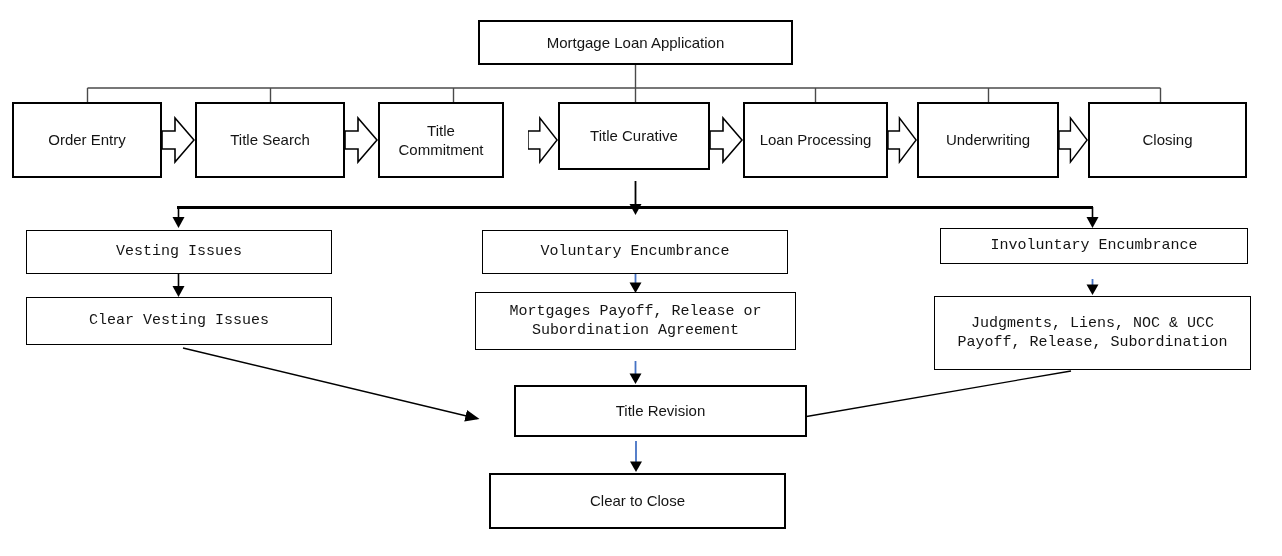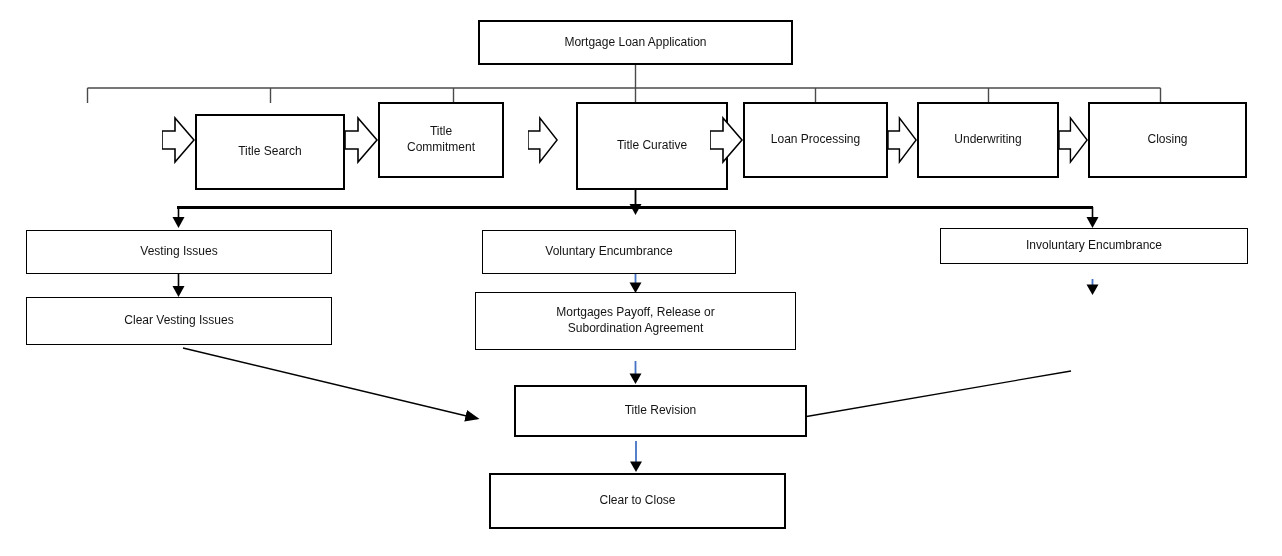--- a/index.html
+++ b/index.html
@@ -6,23 +6,23 @@
   body { background:#ffffff; font-family:"Liberation Sans", sans-serif; }
   #canvas {
     position:relative; width:1282px; height:556px; background:#ffffff;
     overflow:hidden; color:#111111;
   }
   #overlay { position:absolute; left:0; top:0; width:1282px; height:556px; pointer-events:none; }
   .box {
     position:absolute; box-sizing:border-box; background:#ffffff;
     border:2.5px solid #000000; display:flex; flex-direction:column;
     align-items:center; justify-content:center; text-align:center;
-    font-size:12px; line-height:1.3; color:#141414;
+    font-size:15px; line-height:1.3; color:#141414;
   }
-  .box.thin { border-width:1.6px; }
+  .box.thin { border-width:1.6px;font-family:Liberation Mono, monospace; }
   .box span { display:block; }
   .flow-arrow { position:absolute; }
   .tree line { stroke:var(--tree-gray); stroke-width:1.4; }
   .blk line { stroke:var(--connector-black); }
   .blk polygon { fill:var(--connector-black); }
   .blue-line { stroke:var(--connector-blue); stroke-width:1.8; }
   .ah { fill:var(--connector-black); }
   .diag { stroke:var(--connector-black); stroke-width:1.3; }
 </style>
 </head>
@@ -75,28 +75,31 @@
       <polygon class="ah" points="629.5,373.5 641.5,373.5 635.5,384"></polygon>
       <line class="blue-line" x1="636" y1="441" x2="636" y2="462"></line>
       <polygon class="ah" points="630,461.5 642,461.5 636,472"></polygon>
     </g>
   </svg>
 
   <div class="box" style="left:478px;top:20px;width:315px;height:45px">
     <span>Mortgage Loan Application</span>
   </div>
 
-  <div class="box" style="left:195px;top:114px;width:150px;height:76px">
+  <div class="box" style="left:12px;top:102px;width:150px;height:76px">
+    <span>Order Entry</span>
+  </div>
+  <div class="box" style="left:195px;top:102px;width:150px;height:76px">
     <span>Title Search</span>
   </div>
   <div class="box" style="left:378px;top:102px;width:126px;height:76px">
     <span>Title</span>
     <span>Commitment</span>
   </div>
-  <div class="box" style="left:576px;top:102px;width:152px;height:88px">
+  <div class="box" style="left:558px;top:102px;width:152px;height:68px">
     <span>Title Curative</span>
   </div>
   <div class="box" style="left:917px;top:102px;width:142px;height:76px">
     <span>Underwriting</span>
   </div>
   <div class="box" style="left:743px;top:102px;width:145px;height:76px">
     <span>Loan Processing</span>
   </div>
   <div class="box" style="left:1088px;top:102px;width:159px;height:76px">
     <span>Closing</span>
@@ -117,34 +120,38 @@
   <svg class="flow-arrow" style="left:888px;top:116px" width="29" height="48" viewBox="0 0 33 48" preserveAspectRatio="none">
     <polygon points="0,15 13,15 13,2 32,24 13,46 13,33 0,33" fill="#ffffff" stroke="#000000" stroke-width="1.6"></polygon>
   </svg>
   <svg class="flow-arrow" style="left:1059px;top:116px" width="29" height="48" viewBox="0 0 33 48" preserveAspectRatio="none">
     <polygon points="0,15 13,15 13,2 32,24 13,46 13,33 0,33" fill="#ffffff" stroke="#000000" stroke-width="1.6"></polygon>
   </svg>
 
   <div class="box thin" style="left:26px;top:230px;width:306px;height:44px">
     <span>Vesting Issues</span>
   </div>
-  <div class="box thin" style="left:482px;top:230px;width:254px;height:44px">
+  <div class="box thin" style="left:482px;top:230px;width:306px;height:44px">
     <span>Voluntary Encumbrance</span>
   </div>
   <div class="box thin" style="left:940px;top:228px;width:308px;height:36px">
     <span>Involuntary Encumbrance</span>
   </div>
 
   <div class="box thin" style="left:26px;top:297px;width:306px;height:48px">
     <span>Clear Vesting Issues</span>
   </div>
   <div class="box thin" style="left:475px;top:292px;width:321px;height:58px">
     <span>Mortgages Payoff, Release or</span>
     <span>Subordination Agreement</span>
   </div>
+  <div class="box thin" style="left:934px;top:296px;width:317px;height:74px">
+    <span>Judgments, Liens, NOC &amp; UCC</span>
+    <span>Payoff, Release, Subordination</span>
+  </div>
 
   <div class="box" style="left:514px;top:385px;width:293px;height:52px">
     <span>Title Revision</span>
   </div>
   <div class="box" style="left:489px;top:473px;width:297px;height:56px">
     <span>Clear to Close</span>
   </div>
 
 </div>
 

